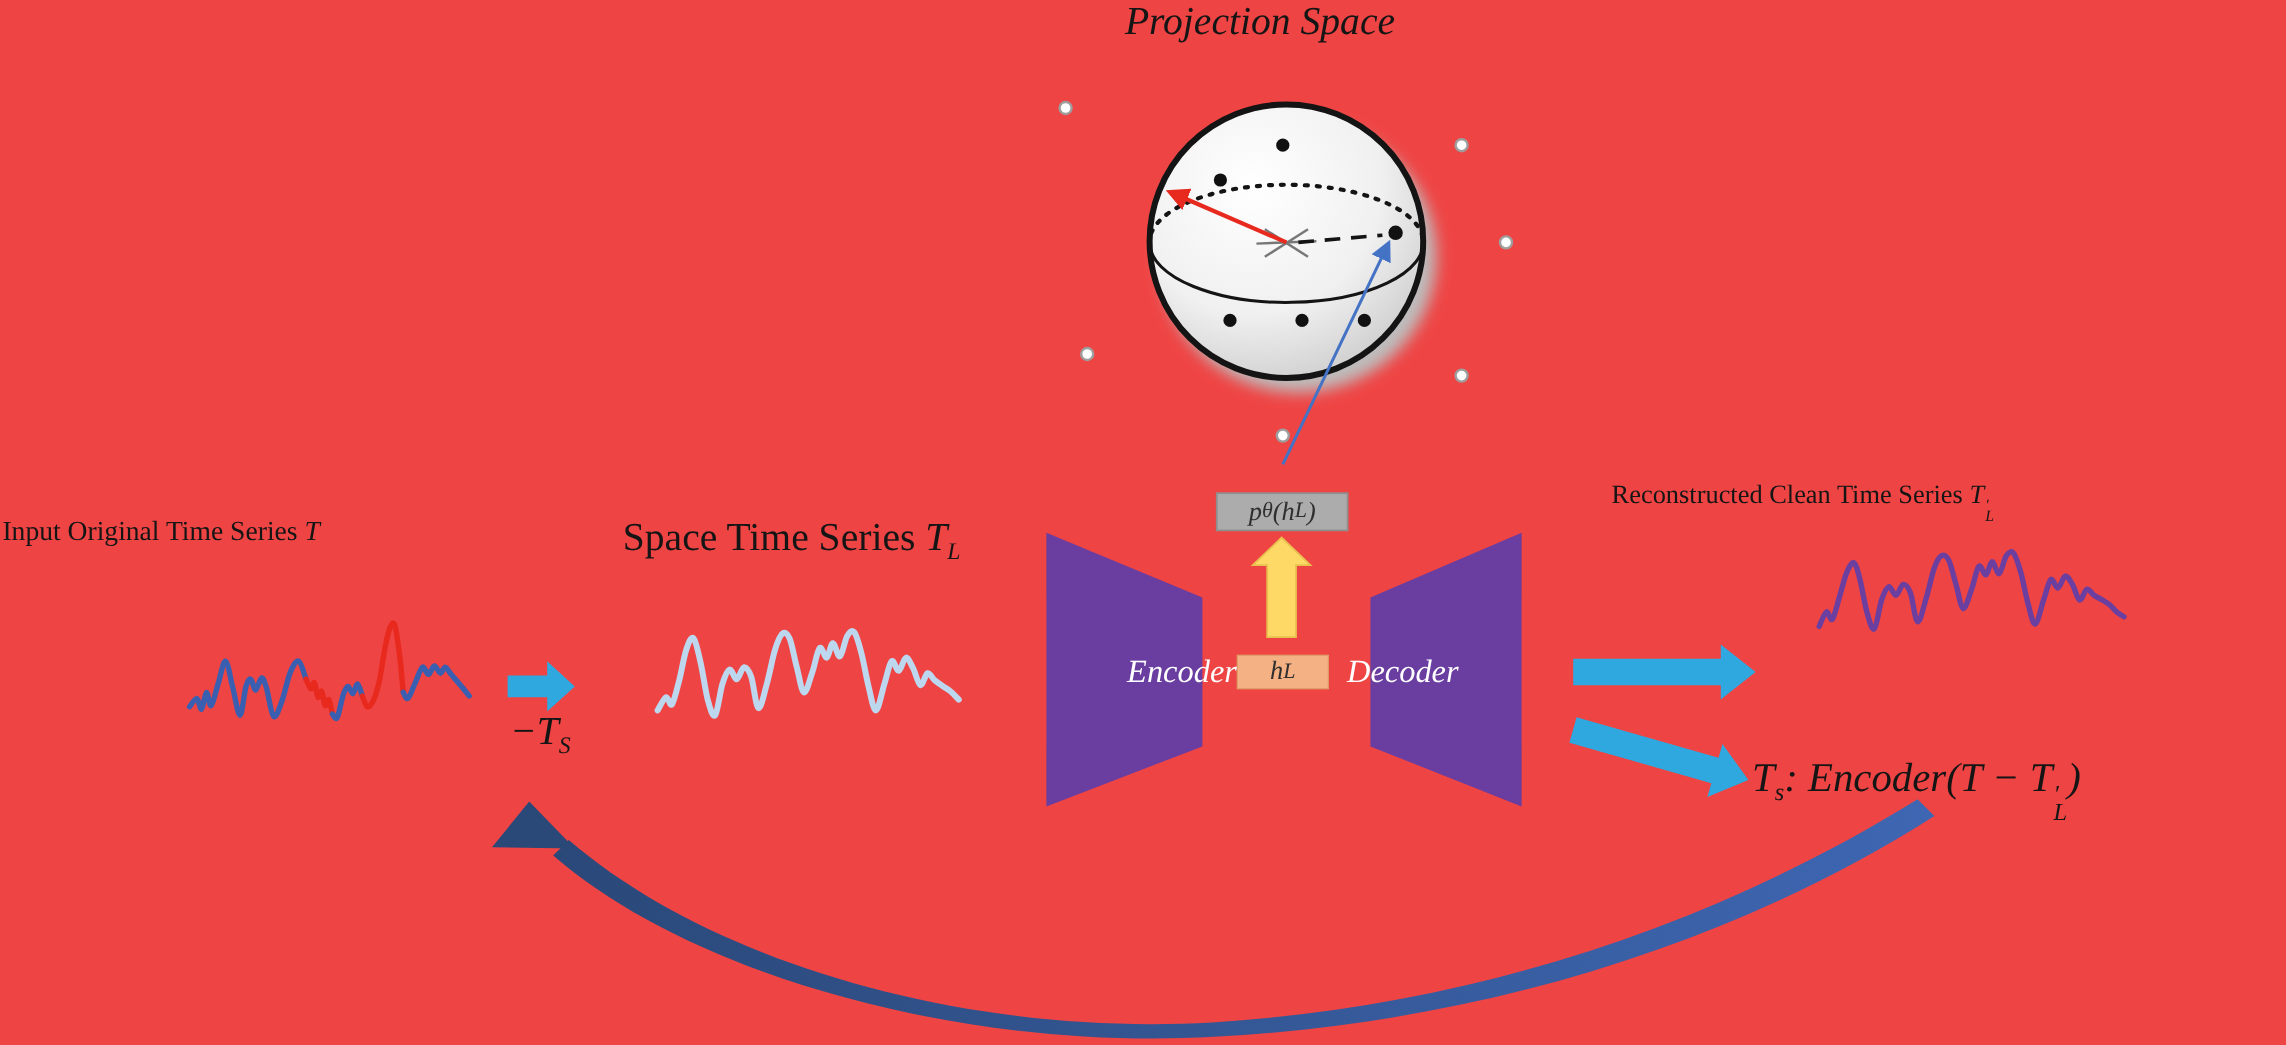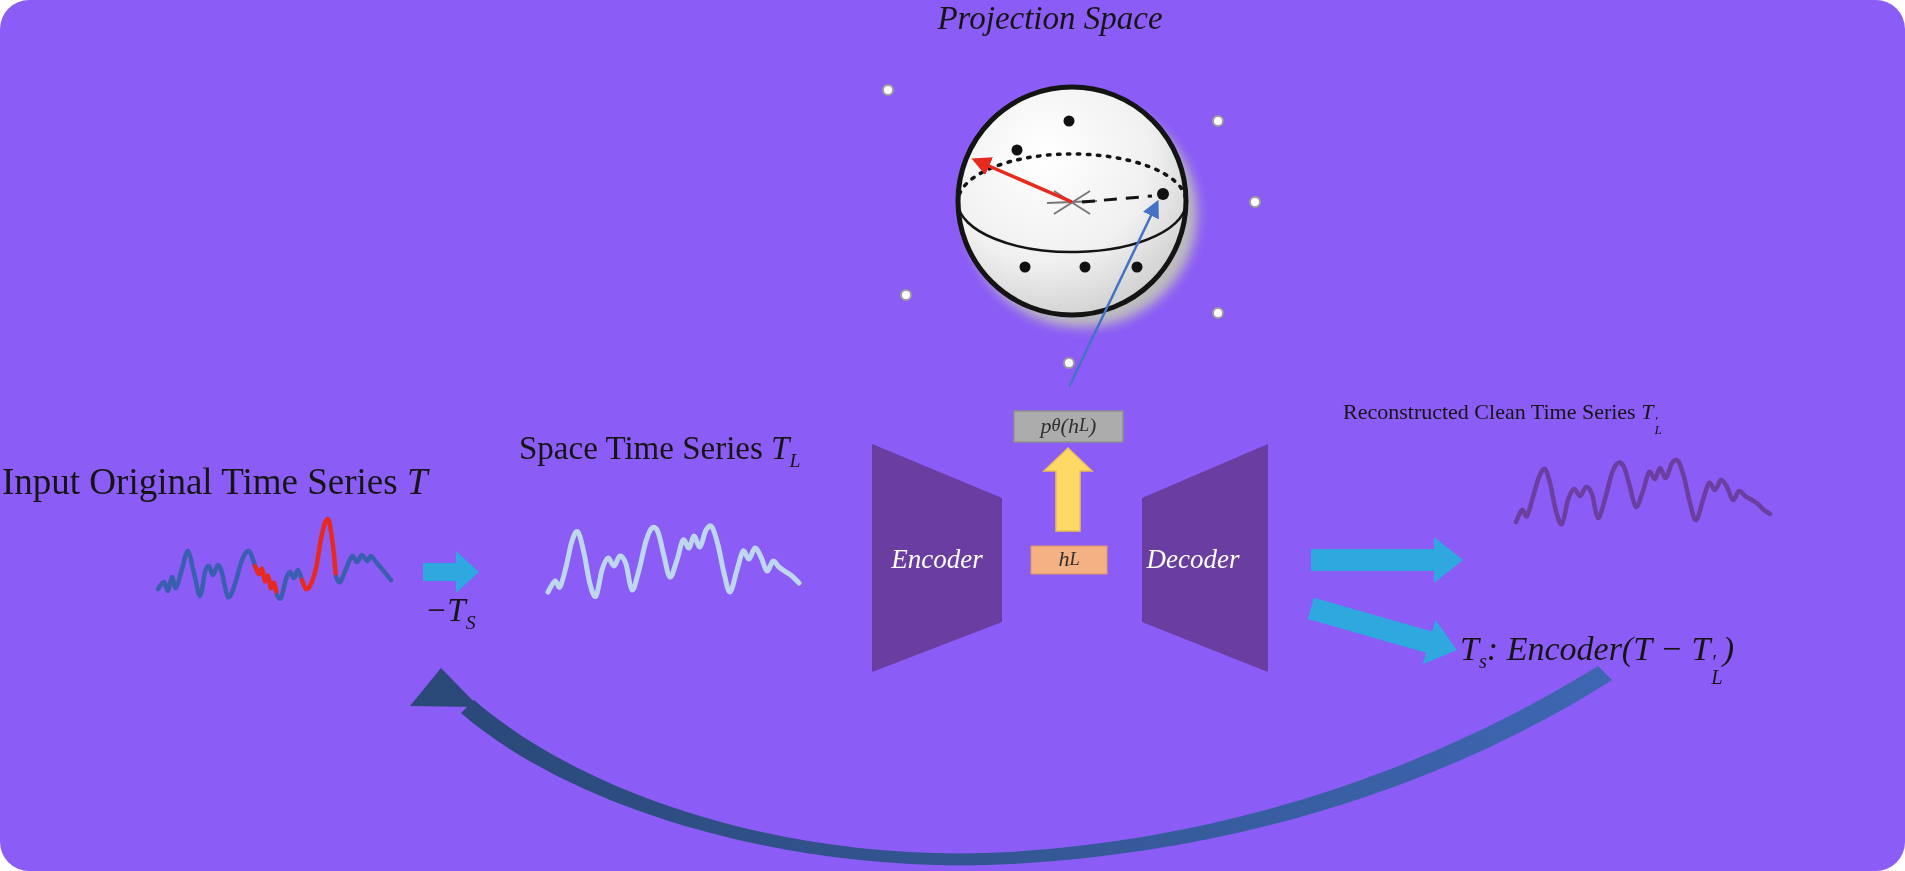--- a/index.html
+++ b/index.html
@@ -1,17 +1,17 @@
 <!DOCTYPE html>
 <html><head>
 <meta charset="utf-8">
 <style>
   html,body{margin:0;padding:0;background:#ffffff;}
-  .canvas{position:relative;width:1905px;height:871px;background:#8b5cf6;overflow:hidden;
-          font-family:"Liberation Serif", serif;color:#151515;border-radius:29px;}
+  .canvas{position:relative;width:1905px;height:871px;background:#ef4444;overflow:hidden;
+          font-family:"Liberation Serif", serif;color:#151515;}
   svg.layer{position:absolute;left:0;top:0;}
   .lbl{position:absolute;white-space:nowrap;line-height:1.1;}
   .it{font-style:italic;}
   .lbl sub{font-size:0.6em;font-style:italic;}
   .stack{display:inline-flex;flex-direction:column;align-items:flex-start;
          font-size:0.6em;line-height:0.72;vertical-align:-0.45em;font-style:italic;margin-left:1px;}
   .boxlbl{position:absolute;display:flex;align-items:center;justify-content:center;
           font-style:italic;color:#2f2f2f;}
   .white{color:#ffffff;}
 </style>
@@ -97,21 +97,21 @@
       <path stroke-width="4.5" stroke="#3A5FB0" d="M277 595C277.7 595.5 279.5 600.7 281 598C282.5 595.3 284.5 583.3 286 579C287.5 574.7 288.7 572.2 290 572C291.3 571.8 292.7 578.3 294 578C295.3 577.7 296.7 569.7 298 570C299.3 570.3 301.3 578.3 302 580"></path>
       <path stroke-width="4.5" stroke="#E8291E" d="M302 580C302.7 581.5 304.5 588.3 306 589C307.5 589.7 309.3 587.5 311 584C312.7 580.5 314.3 575.5 316 568C317.7 560.5 319.5 546.5 321 539C322.5 531.5 323.7 526.0 325 523C326.3 520.0 327.7 517.2 329 521C330.3 524.8 331.8 536.7 333 546C334.2 555.3 335.5 571.8 336 577"></path>
       <path stroke-width="4.5" stroke="#3A5FB0" d="M336 577C336.7 577.8 338.3 583.3 340 582C341.7 580.7 344.0 573.3 346 569C348.0 564.7 350.2 557.2 352 556C353.8 554.8 355.3 562.2 357 562C358.7 561.8 360.3 555.2 362 555C363.7 554.8 365.5 560.8 367 561C368.5 561.2 369.5 555.8 371 556C372.5 556.2 374.2 559.8 376 562C377.8 564.2 380.2 566.8 382 569C383.8 571.2 385.5 573.2 387 575C388.5 576.8 390.3 579.2 391 580"></path>
       <path stroke-width="5" stroke="#BDD7EE" d="M548 592C549.2 590.2 553.0 581.8 555 581C557.0 580.2 558.2 589.3 560 587C561.8 584.7 564.0 574.7 566 567C568.0 559.3 570.0 546.8 572 541C574.0 535.2 576.0 530.0 578 532C580.0 534.0 582.0 544.3 584 553C586.0 561.7 588.0 576.8 590 584C592.0 591.2 594.0 598.3 596 596C598.0 593.7 600.0 576.3 602 570C604.0 563.7 606.0 558.7 608 558C610.0 557.3 612.0 566.3 614 566C616.0 565.7 618.0 556.3 620 556C622.0 555.7 624.0 558.3 626 564C628.0 569.7 629.8 589.0 632 590C634.2 591.0 636.7 578.2 639 570C641.3 561.8 643.8 548.0 646 541C648.2 534.0 650.0 529.5 652 528C654.0 526.5 656.0 527.3 658 532C660.0 536.7 662.0 548.5 664 556C666.0 563.5 667.8 576.3 670 577C672.2 577.7 674.8 566.2 677 560C679.2 553.8 681.0 542.0 683 540C685.0 538.0 687.2 548.7 689 548C690.8 547.3 692.2 536.2 694 536C695.8 535.8 698.0 548.0 700 547C702.0 546.0 704.0 533.3 706 530C708.0 526.7 710.0 524.5 712 527C714.0 529.5 716.0 537.3 718 545C720.0 552.7 722.0 565.2 724 573C726.0 580.8 727.8 592.5 730 592C732.2 591.5 734.8 576.8 737 570C739.2 563.2 741.0 552.8 743 551C745.0 549.2 747.0 559.5 749 559C751.0 558.5 753.0 548.3 755 548C757.0 547.7 759.0 553.2 761 557C763.0 560.8 765.0 570.3 767 571C769.0 571.7 771.0 561.7 773 561C775.0 560.3 776.8 565.2 779 567C781.2 568.8 783.8 570.5 786 572C788.2 573.5 789.8 574.2 792 576C794.2 577.8 797.8 581.8 799 583"></path>
       <path stroke-width="4.5" stroke="#6B3FA0" d="M1516 522C1517.0 520.0 1520.2 511.0 1522 510C1523.8 509.0 1525.2 518.2 1527 516C1528.8 513.8 1531.0 503.5 1533 497C1535.0 490.5 1537.0 481.7 1539 477C1541.0 472.3 1543.2 468.0 1545 469C1546.8 470.0 1548.2 476.0 1550 483C1551.8 490.0 1554.0 504.2 1556 511C1558.0 517.8 1560.0 525.8 1562 524C1564.0 522.2 1566.0 505.8 1568 500C1570.0 494.2 1572.0 489.7 1574 489C1576.0 488.3 1578.0 496.3 1580 496C1582.0 495.7 1584.0 487.3 1586 487C1588.0 486.7 1590.0 488.8 1592 494C1594.0 499.2 1595.8 517.2 1598 518C1600.2 518.8 1602.7 506.5 1605 499C1607.3 491.5 1609.8 479.0 1612 473C1614.2 467.0 1616.0 464.0 1618 463C1620.0 462.0 1622.0 463.0 1624 467C1626.0 471.0 1628.0 480.3 1630 487C1632.0 493.7 1633.8 506.3 1636 507C1638.2 507.7 1640.8 496.8 1643 491C1645.2 485.2 1647.0 474.0 1649 472C1651.0 470.0 1653.2 479.7 1655 479C1656.8 478.3 1658.2 468.2 1660 468C1661.8 467.8 1664.0 478.8 1666 478C1668.0 477.2 1670.0 465.8 1672 463C1674.0 460.2 1676.0 458.7 1678 461C1680.0 463.3 1682.0 470.0 1684 477C1686.0 484.0 1688.0 495.8 1690 503C1692.0 510.2 1693.8 520.5 1696 520C1698.2 519.5 1700.8 506.2 1703 500C1705.2 493.8 1707.0 484.7 1709 483C1711.0 481.3 1713.0 490.5 1715 490C1717.0 489.5 1719.0 480.5 1721 480C1723.0 479.5 1725.0 483.7 1727 487C1729.0 490.3 1731.0 499.3 1733 500C1735.0 500.7 1737.0 491.7 1739 491C1741.0 490.3 1742.8 494.5 1745 496C1747.2 497.5 1749.8 498.7 1752 500C1754.2 501.3 1756.0 502.3 1758 504C1760.0 505.7 1762.0 508.3 1764 510C1766.0 511.7 1769.0 513.3 1770 514"></path>
     </g>
   </svg>
 
   <div class="lbl it" style="left:870px;top:0px;width:360px;text-align:center;font-size:33px;">Projection Space</div>
 
-  <div class="lbl" style="left:2px;top:430px;font-size:37px;margin-top:32px;">
+  <div class="lbl" style="left:2px;top:430px;font-size:23px;">
     <span>Input Original Time Series </span><span class="it">T</span>
   </div>
 
   <div class="lbl" style="left:519px;top:430px;font-size:33px;">
     <span>Space Time Series </span><span class="it">T</span><sub>L</sub>
   </div>
 
   <div class="lbl" style="left:1343px;top:400px;font-size:22px;">
     <span>Reconstructed Clean Time Series </span><span class="it">T</span><span class="stack">
         <span>′</span>
@@ -123,23 +123,23 @@
     <span>−T</span><sub>S</sub>
   </div>
 
   <div class="lbl it" style="left:1460px;top:630px;font-size:34px;">
     <span>T</span><sub>s</sub><span>: Encoder(T − T</span><span class="stack">
         <span>′</span>
         <span>L</span>
       </span><span>)</span>
   </div>
 
-  <div class="lbl it white" style="left:872px;top:545px;width:130px;text-align:center;font-size:27px;">Encoder</div>
+  <div class="lbl it white" style="left:872px;top:545px;width:130px;text-align:center;font-size:27px;padding-left:48px;">Encoder</div>
 
-  <div class="lbl it white" style="left:1130px;top:545px;width:126px;text-align:center;font-size:27px;">Decoder</div>
+  <div class="lbl it white" style="left:1106px;top:545px;width:126px;text-align:center;font-size:27px;">Decoder</div>
 
   <div class="boxlbl" style="left:1014px;top:410px;width:109px;height:31px;font-size:22px;">
     <span>p</span>
       <sub>θ</sub>
       <span>(h</span>
       <sub>L</sub>
       <span>)</span>
   </div>
 
   <div class="boxlbl" style="left:1031px;top:545px;width:76px;height:28px;font-size:22px;">

